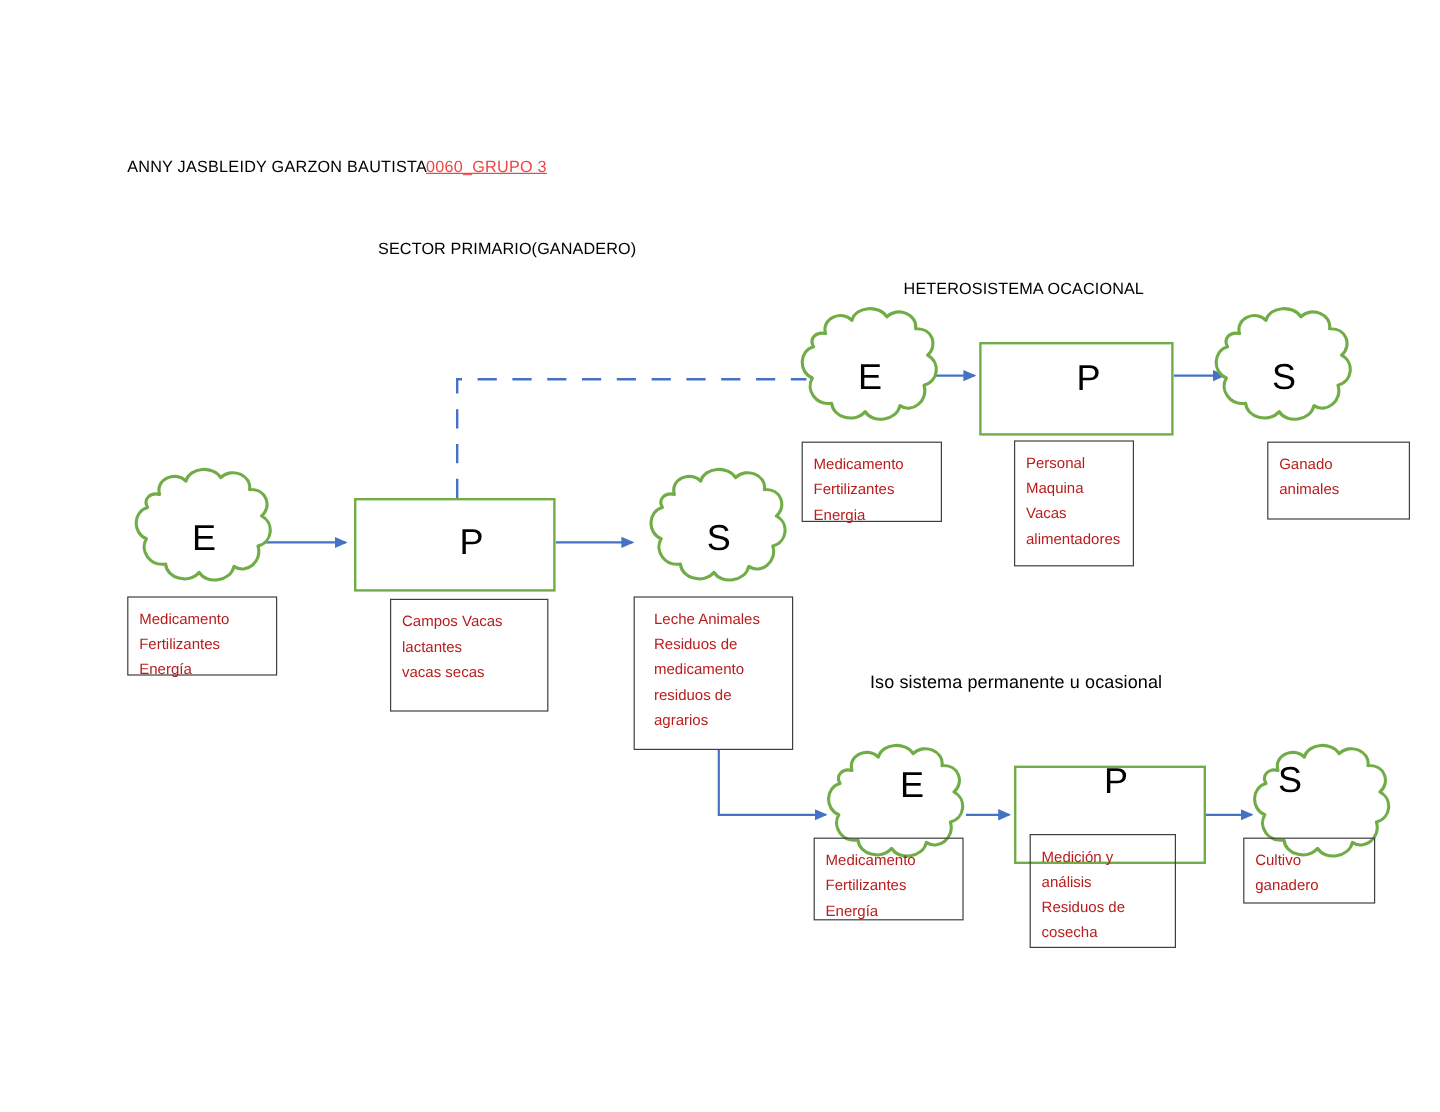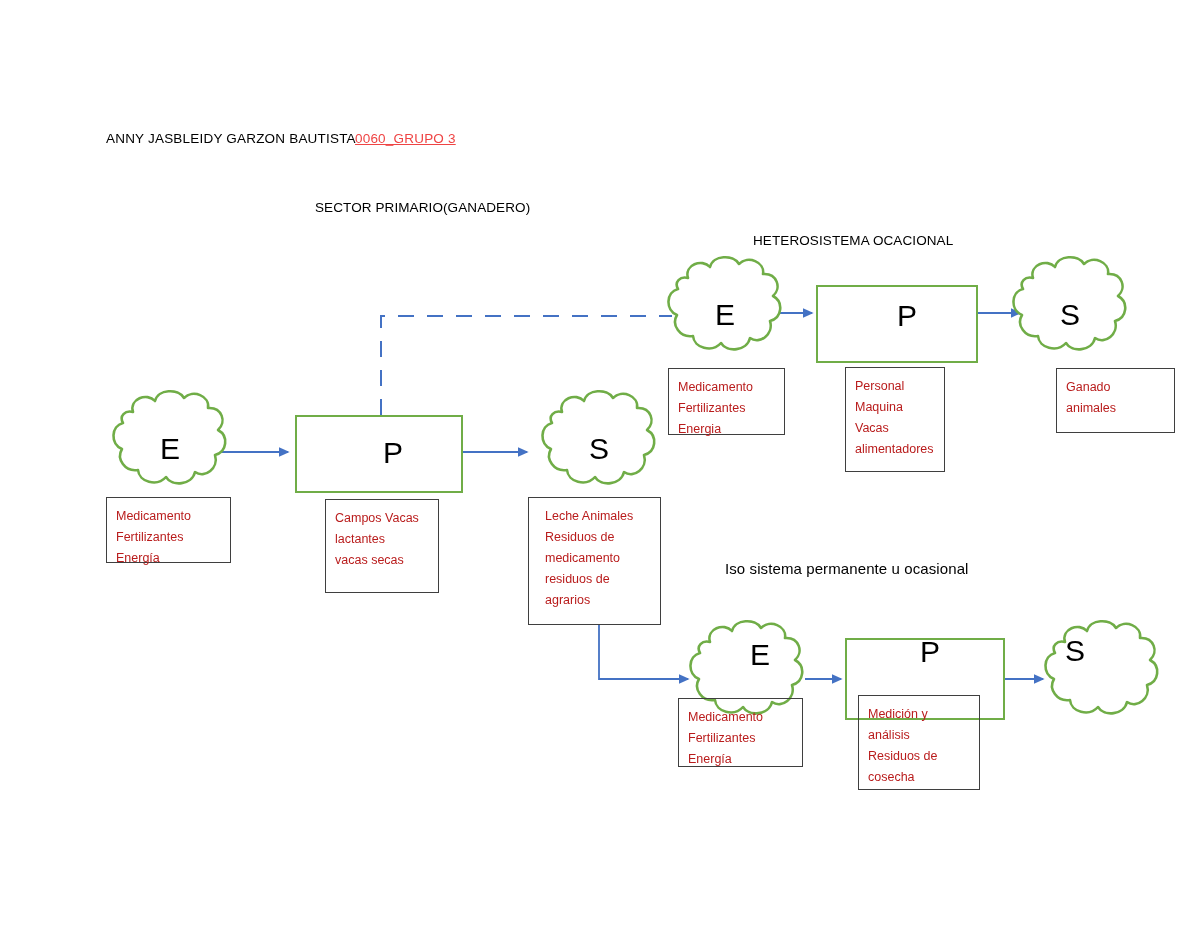--- a/index.html
+++ b/index.html
@@ -254,21 +254,21 @@
 
   <div class="proc-box" style="left:845px; top:638px; width:160px; height:82px;"></div>
   <div class="proc-letter" style="left:920px; top:637px;">P</div>
 
   <div class="label-box opaque" style="left:106px; top:497px; width:125px; height:66px;">
     <div>Medicamento</div>
     <div>Fertilizantes</div>
     <div>Energía</div>
   </div>
 
-  <div class="label-box opaque" style="left:325px; top:499px; width:114px; height:94px;">
+  <div class="label-box opaque" style="left:325px; top:499px; width:132px; height:94px;">
     <div>Campos  Vacas</div>
     <div>lactantes</div>
     <div>vacas secas</div>
   </div>
 
   <div class="label-box opaque" style="left:528px; top:497px; width:133px; height:128px;padding-left:16px;">
     <div>Leche Animales</div>
     <div>Residuos de</div>
     <div>medicamento</div>
     <div>residuos de</div>
@@ -299,14 +299,18 @@
     <div>Energía</div>
   </div>
 
   <div class="label-box" style="left:858px; top:695px; width:122px; height:95px;">
     <div>Medición y</div>
     <div>análisis</div>
     <div>Residuos de</div>
     <div>cosecha</div>
   </div>
 
+  <div class="label-box" style="left:1036px; top:698px; width:110px; height:55px;">
+    <div>Cultivo</div>
+    <div>ganadero</div>
+  </div>
 
 </div>
 
 </body></html>

